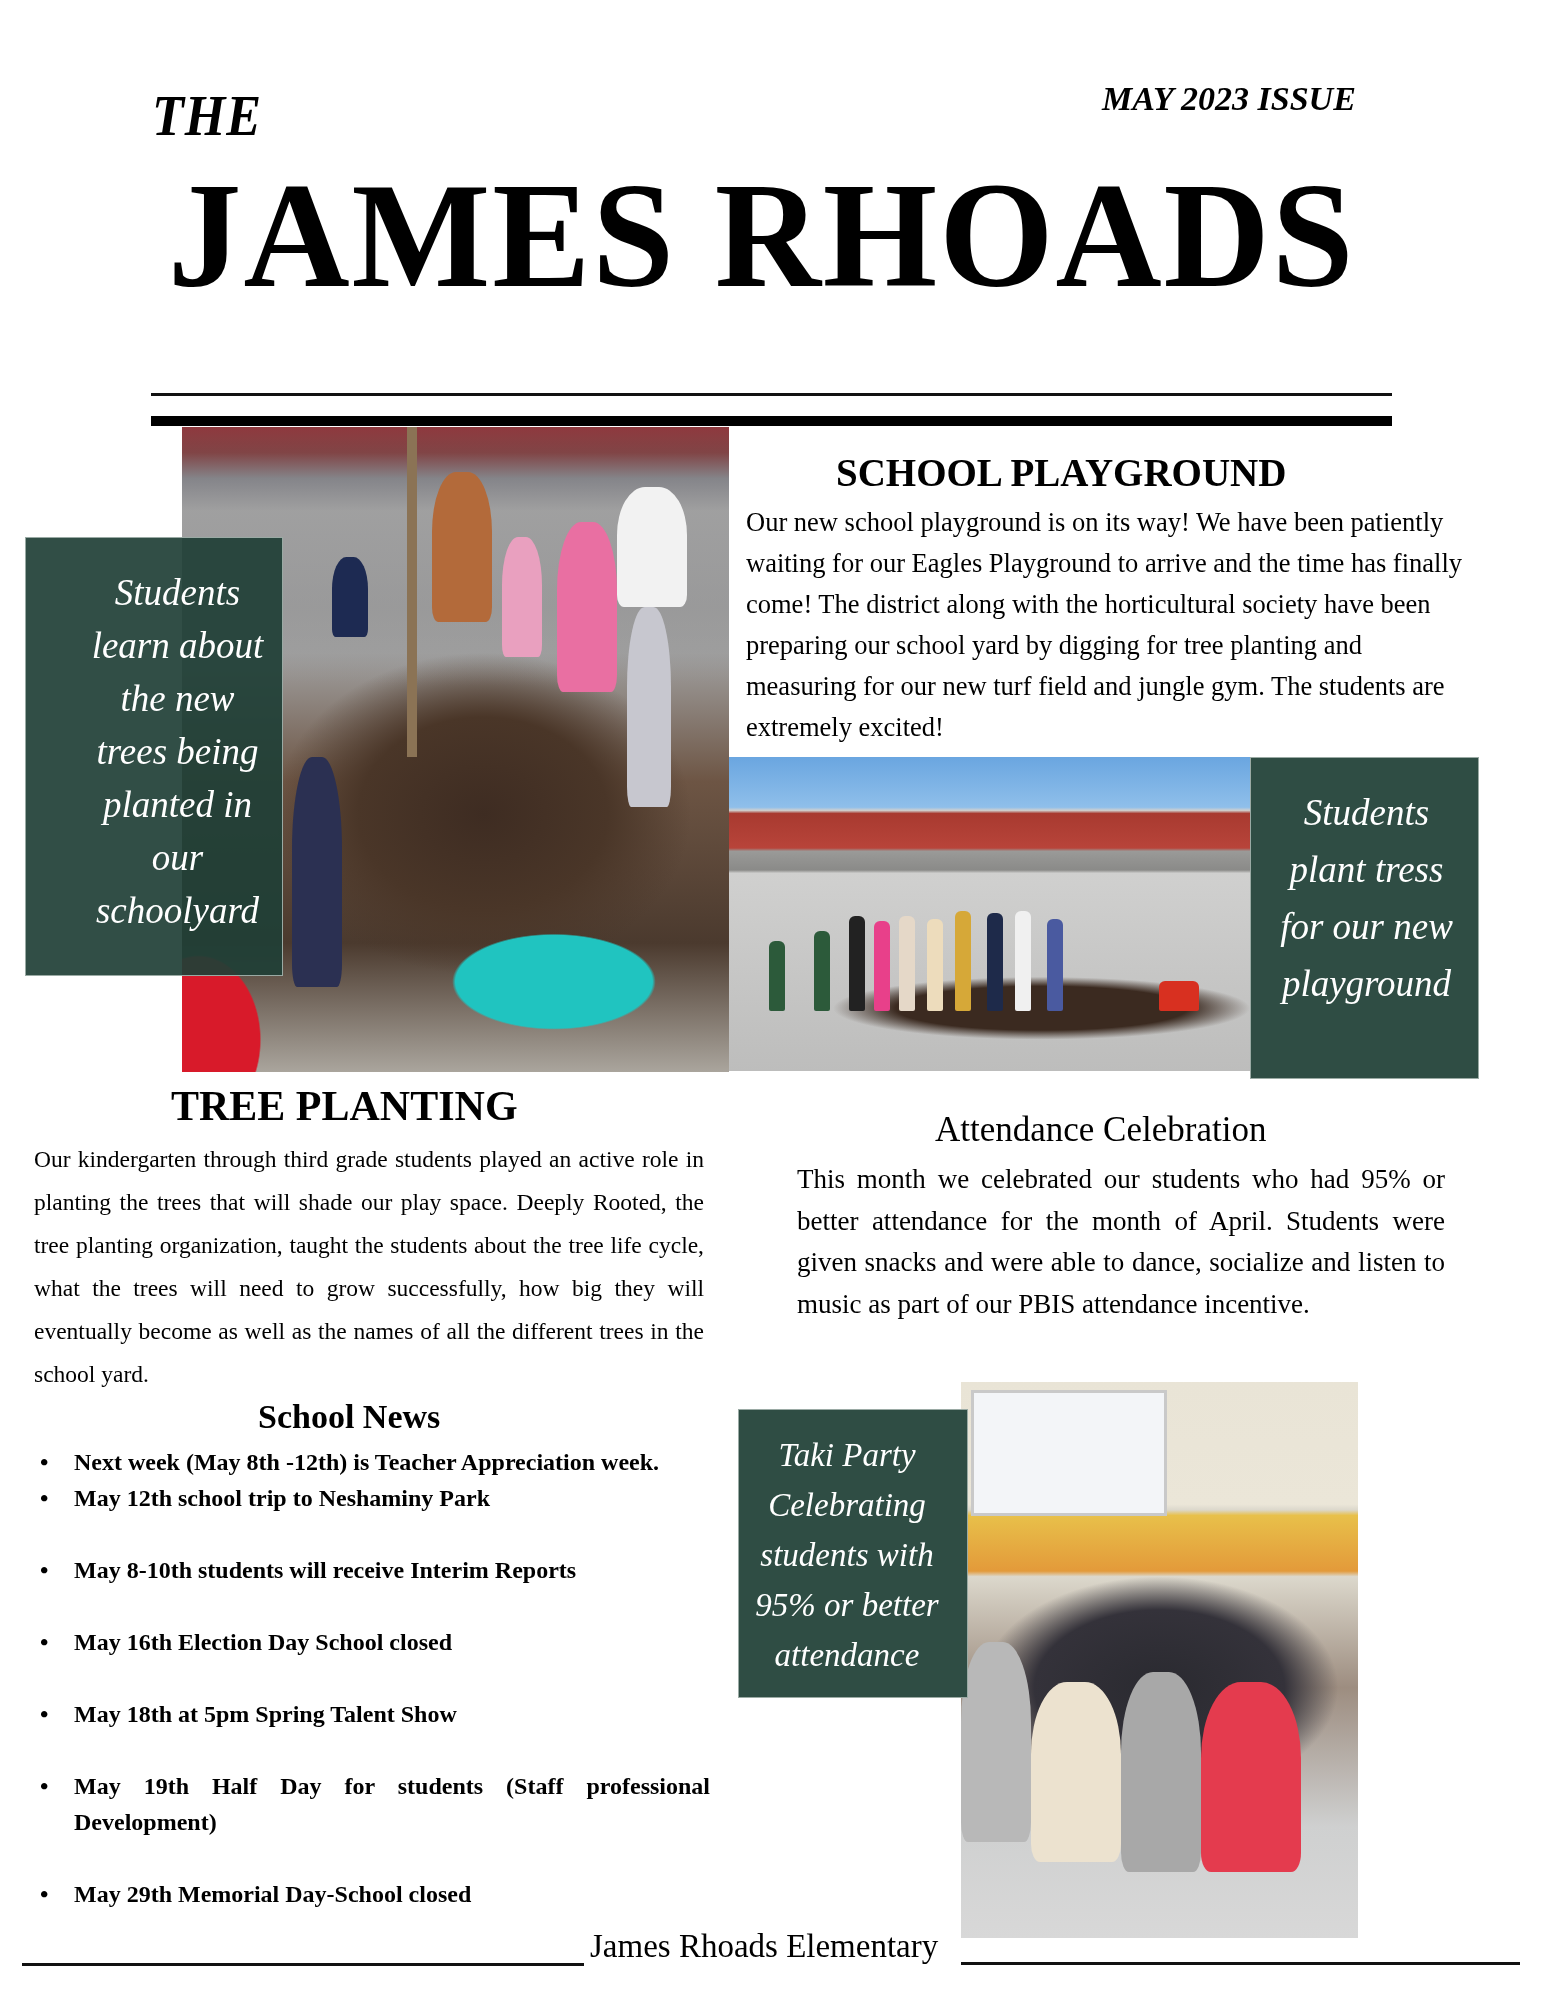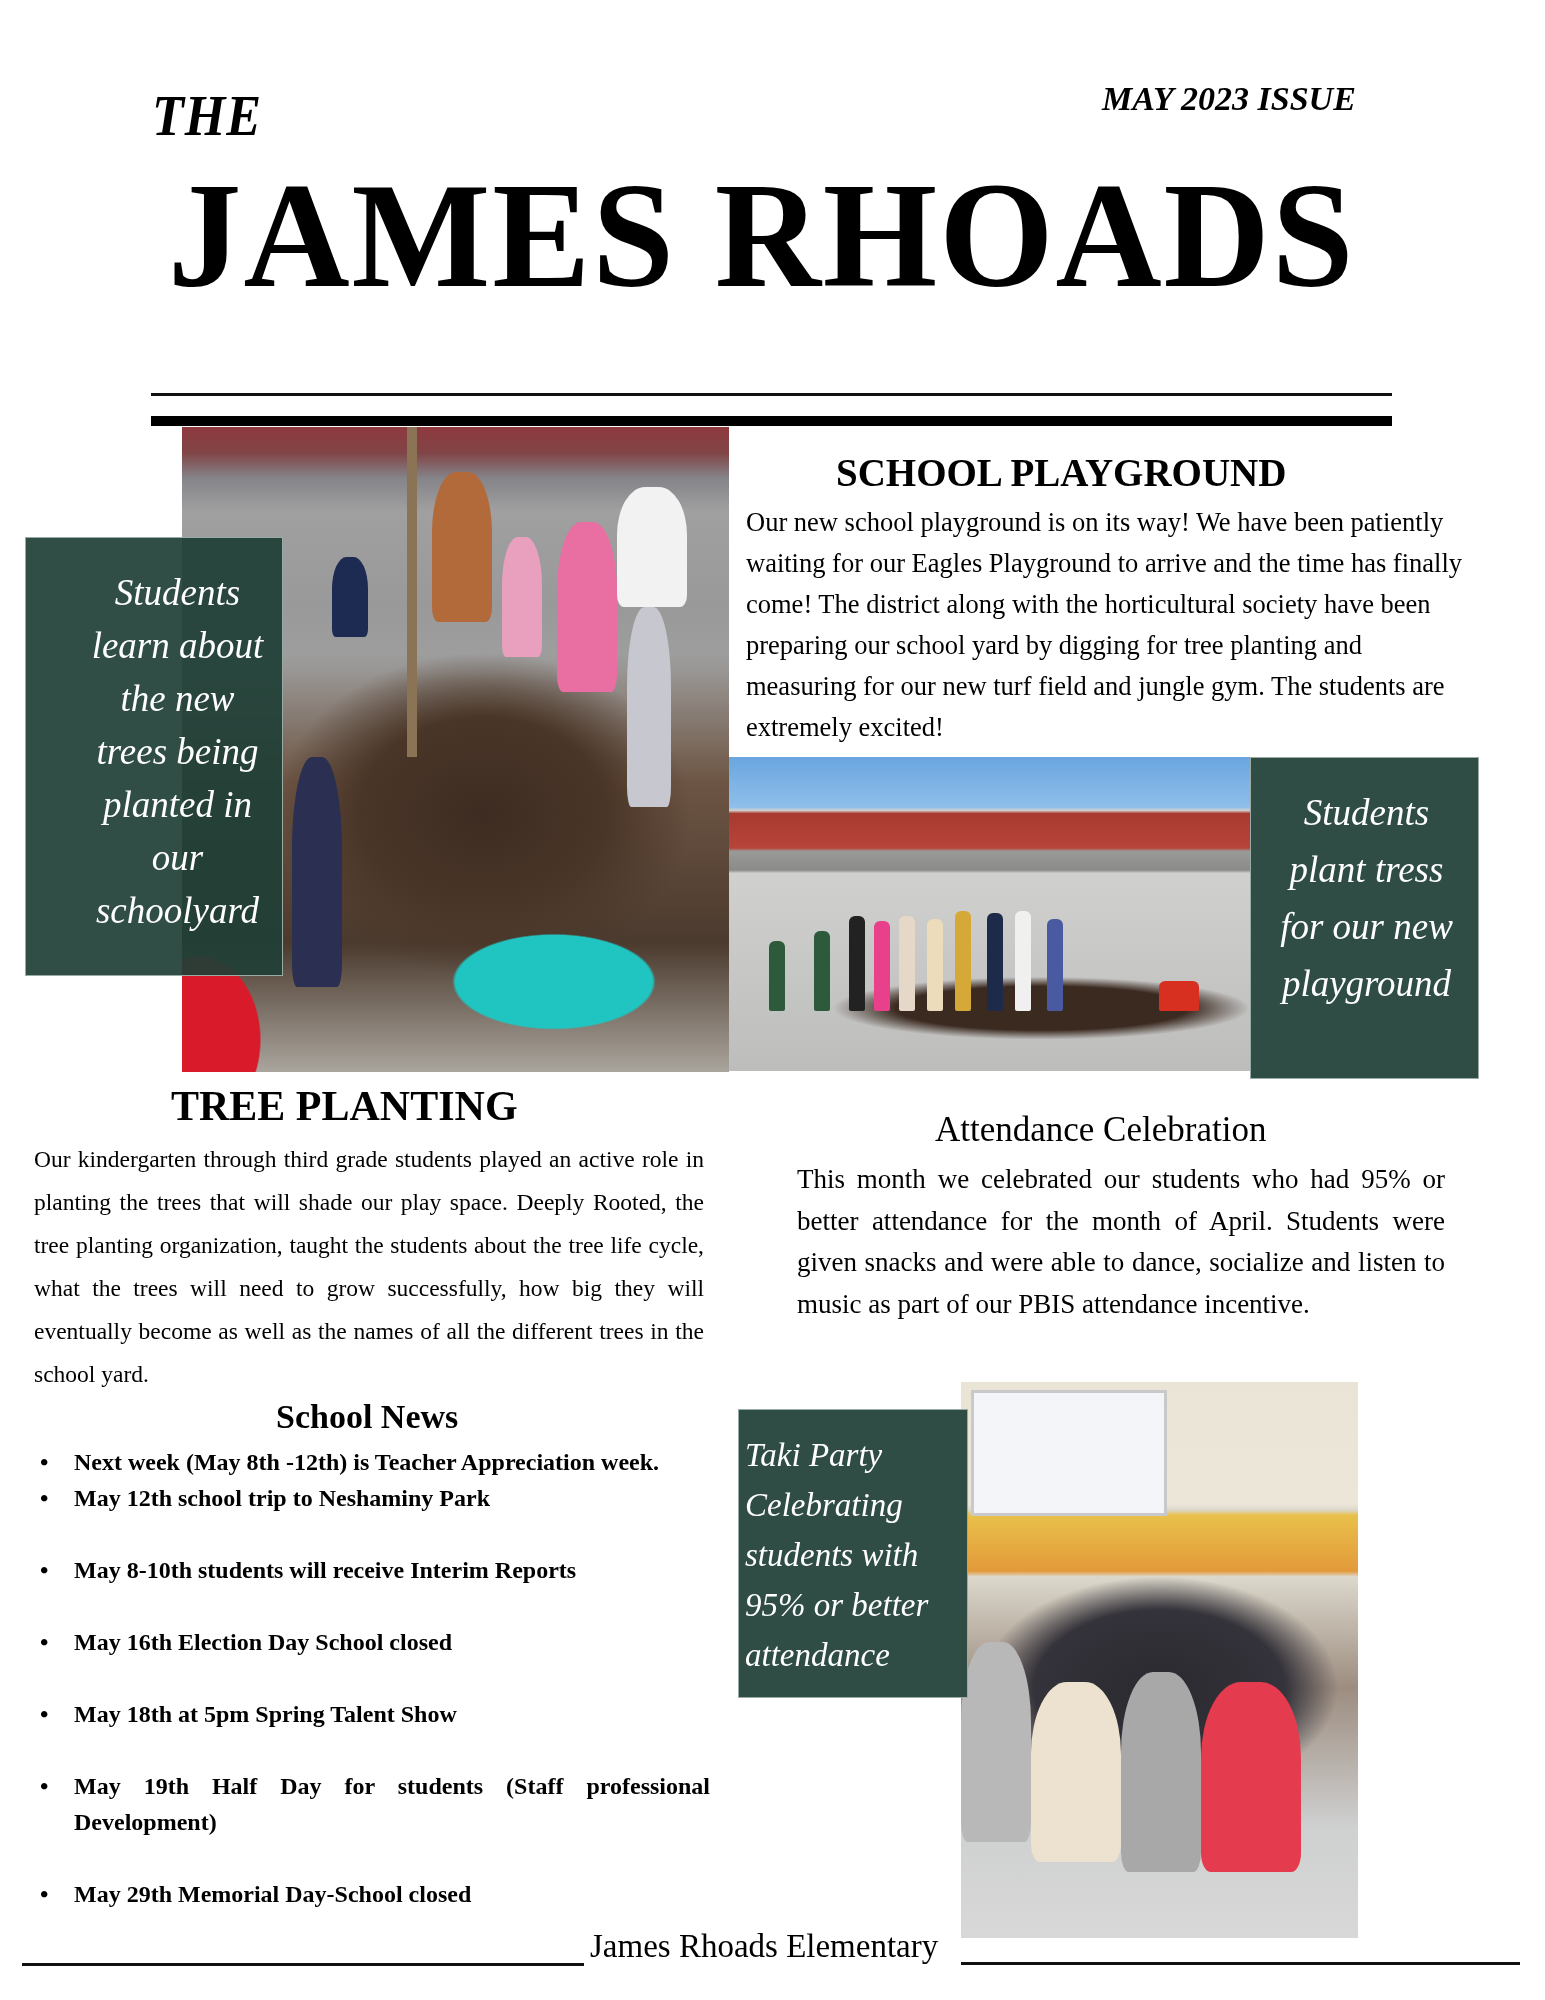--- a/index.html
+++ b/index.html
@@ -69,39 +69,39 @@
     left: 25px; top: 537px; width: 258px; height: 439px;
     padding: 28px 10px 0 57px; font-size: 37px; line-height: 53px;
   }
   .cap2 {
     left: 1250px; top: 757px; width: 229px; height: 322px;
     padding: 26px 8px 0 12px; font-size: 37px; line-height: 57px;
     background: #2f4d44;
   }
   .cap3 {
     left: 738px; top: 1409px; width: 230px; height: 289px;
-    padding: 20px 18px 0 6px; font-size: 33px; line-height: 50px; text-align: left;
+    padding: 20px 18px 0 6px; font-size: 33px; line-height: 50px; text-align: center;
     background: #2f4d44;
   }
 
   .h-play { left: 836px; top: 450px; font-size: 39px; font-weight: bold; white-space: nowrap; }
   .p-play {
     left: 746px; top: 502px; width: 730px; font-size: 26.5px; line-height: 41px;
   }
   .h-tree { left: 171px; top: 1082px; font-size: 42px; font-weight: bold; white-space: nowrap; }
   .p-tree {
     left: 34px; top: 1138px; width: 670px; font-size: 23.5px; line-height: 43px;
     text-align: justify;
   }
   .h-att { left: 928px; top: 1110px; font-size: 35px; font-weight: normal; white-space: nowrap; margin-left: 7px; }
   .p-att {
     left: 797px; top: 1159px; width: 648px; font-size: 27px; line-height: 41.5px;
     text-align: justify;
   }
-  .h-news { left: 258px; top: 1398px; font-size: 34px; font-weight: bold; white-space: nowrap; margin-left: 18px; }
+  .h-news { left: 258px; top: 1398px; font-size: 34px; font-weight: bold; white-space: nowrap; }
   .news-list {
     left: 38px; top: 1444px; width: 672px; margin: 0; padding: 0; list-style: none;
     font-size: 24px; font-weight: bold; line-height: 36px;
   }
   .news-list li { position: relative; padding-left: 36px; text-align: justify; margin-bottom: 36px; }
   .news-list li.tight { margin-bottom: 0; }
   .news-list li .bullet { position: absolute; left: 2px; top: 0; }
 
   .footer-line-l { left: 22px; top: 1963px; width: 562px; height: 3px; background: #111; }
   .footer-line-r { left: 961px; top: 1962px; width: 559px; height: 3px; background: #111; }

